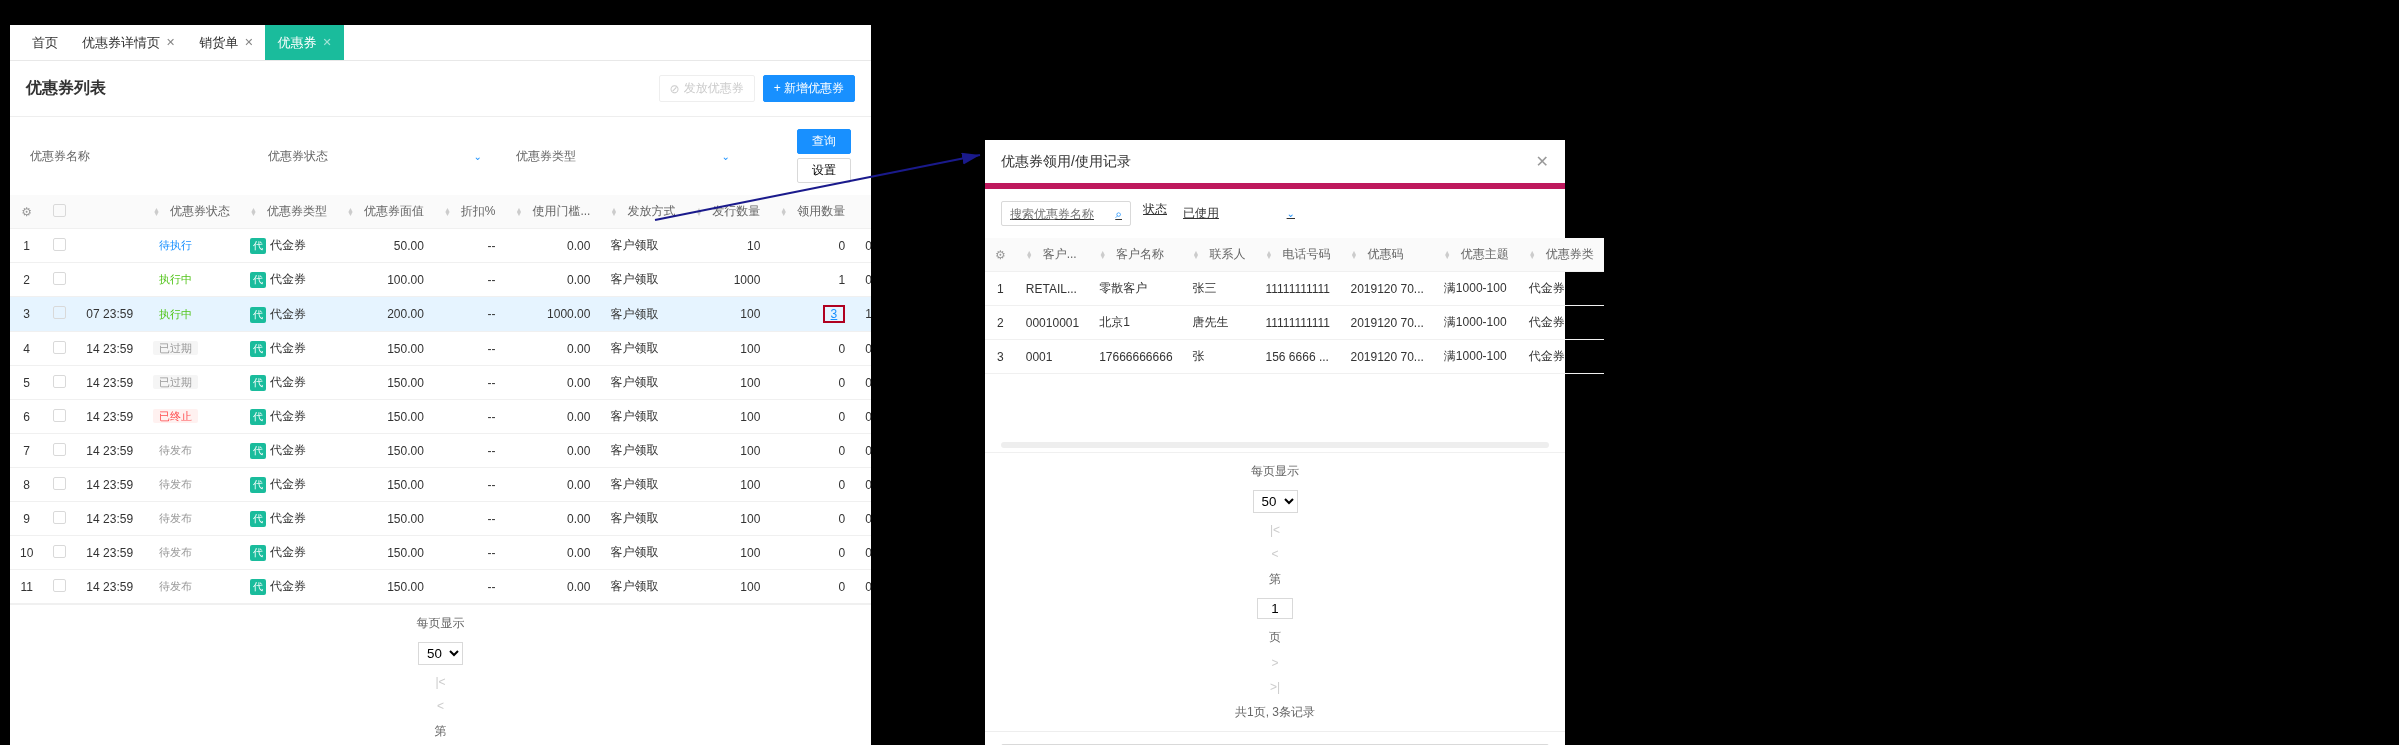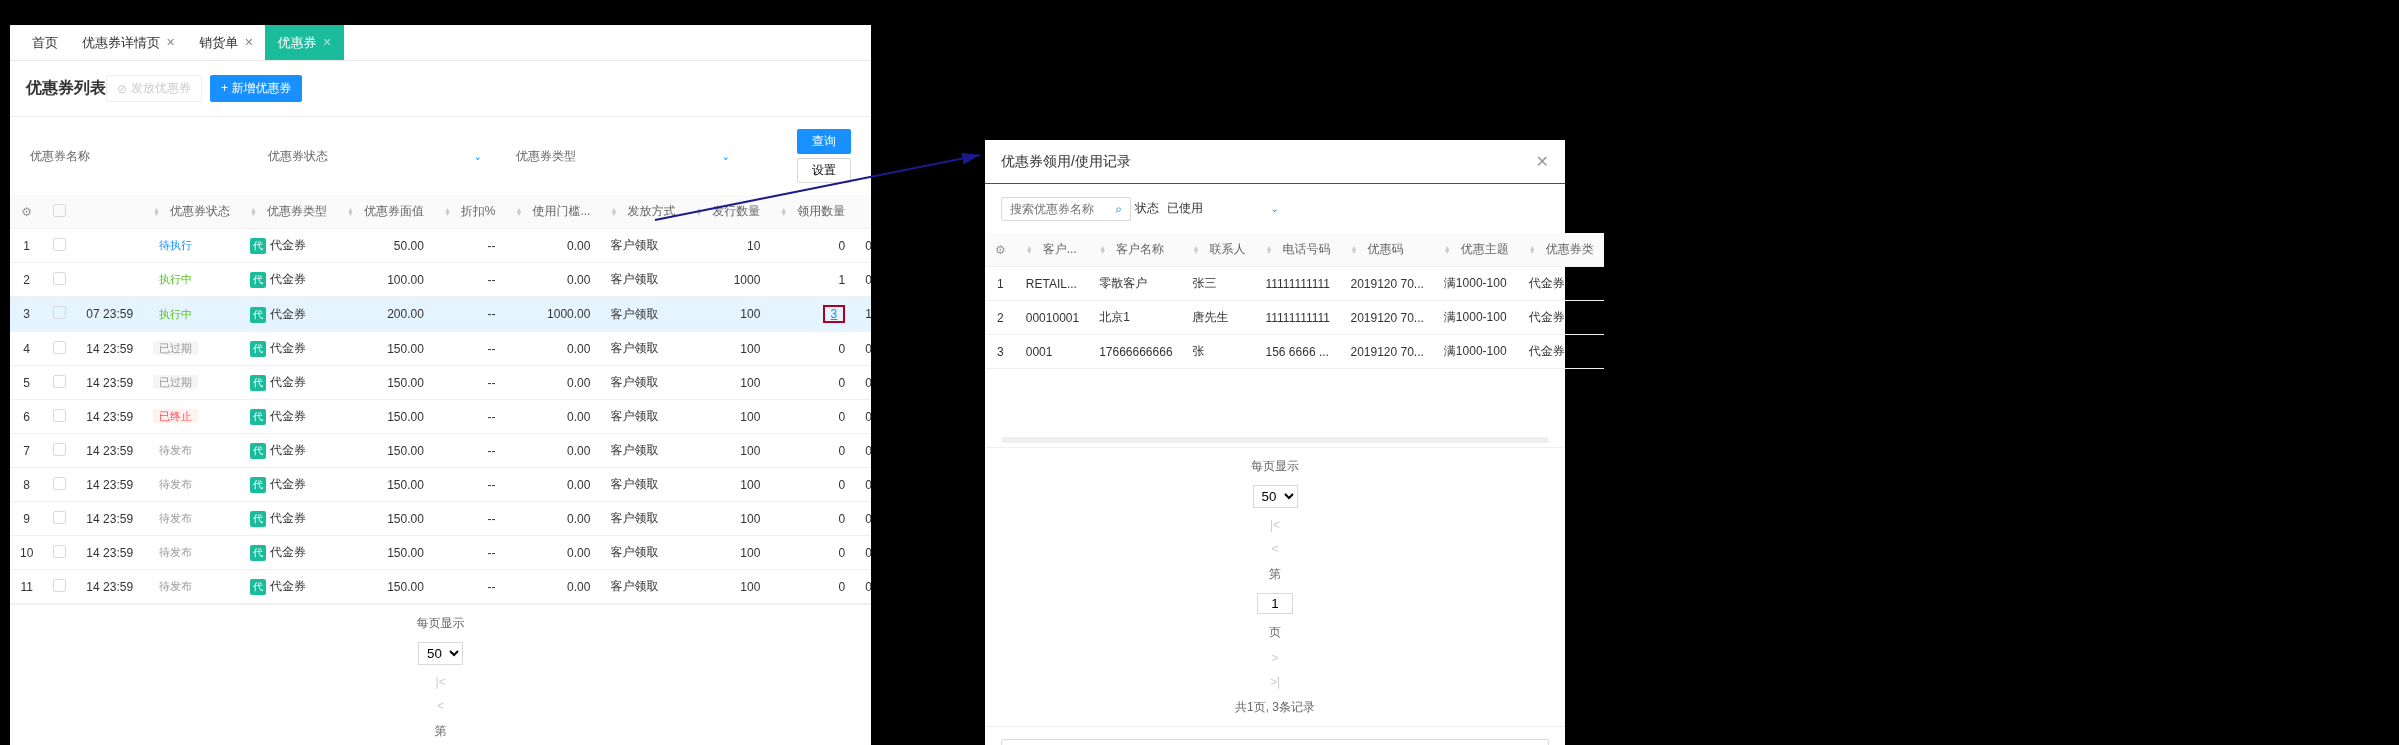--- a/index.html
+++ b/index.html
@@ -9,21 +9,21 @@
     .window-left { left: 10px; top: 25px; width: 861px; }
     .window-right { left: 985px; top: 140px; width: 580px; }
     
     
     .tabs { display: flex; align-items: center; height: 36px; border-bottom: 1px solid #e8e8e8; padding: 0 10px; }
     .tab { display: flex; align-items: center; padding: 0 12px; height: 100%; font-size: 13px; cursor: pointer; gap: 6px; }
     .tab.active { background: #1abc9c; color: #fff; }
     .tab-close { font-size: 11px; opacity: 0.6; }
     
     
-    .page-header { display: flex; justify-content: flex-start; align-items: center; padding: 14px 16px; border-bottom: 1px solid #eee; }
+    .page-header { display: flex; justify-content: space-between; align-items: center; padding: 14px 16px; border-bottom: 1px solid #eee; }
     .page-title { font-size: 16px; font-weight: 600; }
     .header-actions { display: flex; gap: 8px; }
     .btn { padding: 4px 10px; border: 1px solid #d9d9d9; border-radius: 2px; background: #fff; font-size: 12px; cursor: pointer; display: inline-flex; align-items: center; gap: 4px; }
     .btn-disabled { color: #ccc; border-color: #eee; }
     .btn-primary { background: #1890ff; border-color: #1890ff; color: #fff; }
     
     
     .filter-bar { display: flex; align-items: center; padding: 12px 20px; gap: 30px; flex-wrap: wrap; }
     .filter-item { display: flex; align-items: center; gap: 8px; }
     .filter-label { color: #666; }
@@ -58,24 +58,24 @@
     .row-highlight { background: #e6f4ff; }
     .cell-highlight { display: inline-block; border: 2px solid #b00020; padding: 0 6px; color: #1890ff; text-decoration: underline; }
     
     
     .pagination { display: flex; align-items: center; justify-content: flex-end; padding: 10px 16px; gap: 10px; border-top: 1px solid #f0f0f0; font-size: 12px; color: #666; flex-direction: column; }
     .page-input { width: 36px; text-align: center; border: 1px solid #d9d9d9; padding: 2px; }
     .page-select { border: 1px solid #d9d9d9; padding: 2px 4px; background: #fff; }
     .page-nav { color: #ccc; cursor: pointer; padding: 0 4px; }
     
     
-    .modal-header { display: flex; justify-content: space-between; align-items: center; padding: 12px 16px; border-bottom: 1px solid #be185d; }
+    .modal-header { display: flex; justify-content: space-between; align-items: center; padding: 12px 16px; border-bottom: 6px solid #be185d; }
     .modal-title { font-size: 14px; }
     .modal-close { font-size: 16px; color: #999; cursor: pointer; }
-    .modal-filter { display: flex; align-items: center; padding: 12px 16px; gap: 4px; }
+    .modal-filter { display: flex; padding: 12px 16px; gap: 12px; text-decoration: underline; }
     .search-box { display: flex; align-items: center; border: 1px solid #d9d9d9; border-radius: 2px; padding: 4px 8px; width: 130px; }
     .search-box input { border: none; outline: none; flex: 1; font-size: 12px; width: 100%; }
     .search-icon { color: #1890ff; }
     .modal-footer { display: flex; justify-content: flex-end; padding: 12px 16px; gap: 8px; border-top: 1px solid #eee; flex-direction: column; }
     
     .modal-body { min-height: 200px; }
     .scroll-hint { height: 6px; background: #eee; margin: 4px 16px; border-radius: 3px; }
     
     
     .arrow-svg { position: absolute; left: 650px; top: 145px; pointer-events: none; }

